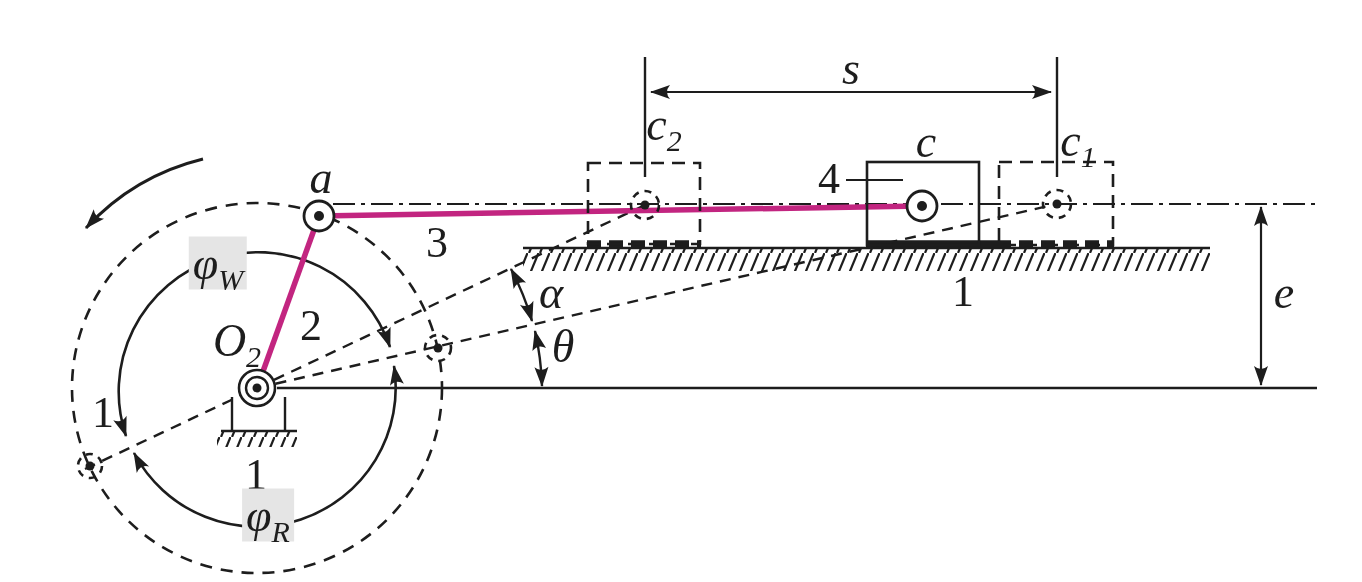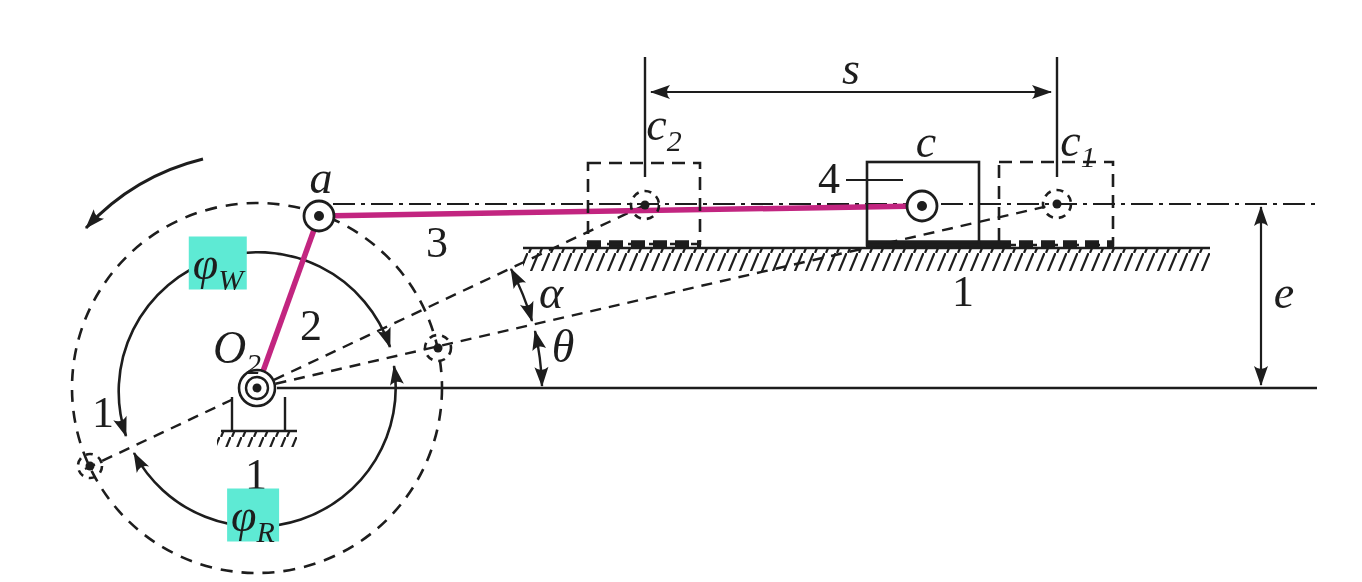--- a/index.html
+++ b/index.html
@@ -3,21 +3,21 @@
 <meta charset="utf-8">
 <style>
   html,body{margin:0;padding:0;background:#ffffff;}
   #stage{position:relative;width:1362px;height:582px;background:var(--bg,#fff);overflow:hidden;
          font-family:"Liberation Serif", serif;}
   #stage svg{position:absolute;left:0;top:0;}
   .lbl{position:absolute;transform:translate(-50%,-50%);line-height:1;color:var(--ink,#1d1d1d);
        font:italic 46px "Liberation Serif", serif;white-space:nowrap;z-index:5;}
   .digit{font-style:normal;font-size:44px;}
   .sub{font-size:30px;display:inline-block;transform:translateY(11px);font-style:italic;}
-  .masked{background:#5eead4;padding:0 4px;}
+  .masked{background:#e5e5e5;padding:0 4px;}
   .stroke{stroke:var(--ink,#1d1d1d);fill:none;}
   .accent{stroke:var(--accent,#c22580);fill:none;}
 </style>
 </head>
 <body>
 
 <div id="stage">
 
 <svg width="1362" height="582" viewBox="0 0 1362 582">
   <defs>
@@ -106,38 +106,38 @@
     <circle cx="438" cy="348" r="4.5" fill="#1d1d1d"></circle>
   </g>
   <g>
     <circle cx="90" cy="466" r="12" fill="none" stroke="#1d1d1d" stroke-width="2.6" stroke-dasharray="7 6"></circle>
     <circle cx="90" cy="466" r="4.5" fill="#1d1d1d"></circle>
   </g>
 </svg>
 
 <span class="lbl" style="left:321px;top:177px;">a</span>
 
-<span class="lbl" style="left:237px;top:347px;text-align:center;"><span>O</span><span class="sub">2</span></span>
+<span class="lbl" style="left:237px;top:340px;text-align:center;"><span>O</span><span class="sub">2</span></span>
 
 <span class="lbl" style="left:926px;top:141px;">c</span>
 
 <span class="lbl" style="left:1078px;top:140px;text-align:center;"><span>c</span><span class="sub">1</span></span>
 
 <span class="lbl" style="left:664px;top:124px;"><span>c</span><span class="sub">2</span></span>
 
 <span class="lbl digit" style="left:103px;top:412px;">1</span>
 <span class="lbl digit" style="left:256px;top:474px;">1</span>
 <span class="lbl digit" style="left:963px;top:291px;">1</span>
 <span class="lbl digit" style="left:311px;top:325px;">2</span>
 <span class="lbl digit" style="left:437px;top:242px;">3</span>
 <span class="lbl digit" style="left:829px;top:178px;">4</span>
 
 <span class="lbl masked" style="left:218px;top:263px;"><span>φ</span><span class="sub">W</span></span>
 
-<span class="lbl masked" style="left:253px;top:515px;"><span>φ</span><span class="sub">R</span></span>
+<span class="lbl masked" style="left:268px;top:515px;"><span>φ</span><span class="sub">R</span></span>
 
 <span class="lbl" style="left:551px;top:292px;">α</span>
 <span class="lbl" style="left:563px;top:346px;">θ</span>
 
 <span class="lbl" style="left:851px;top:68px;">s</span>
 <span class="lbl" style="left:1284px;top:292px;">e</span>
 
 </div>
 
 </body></html>

